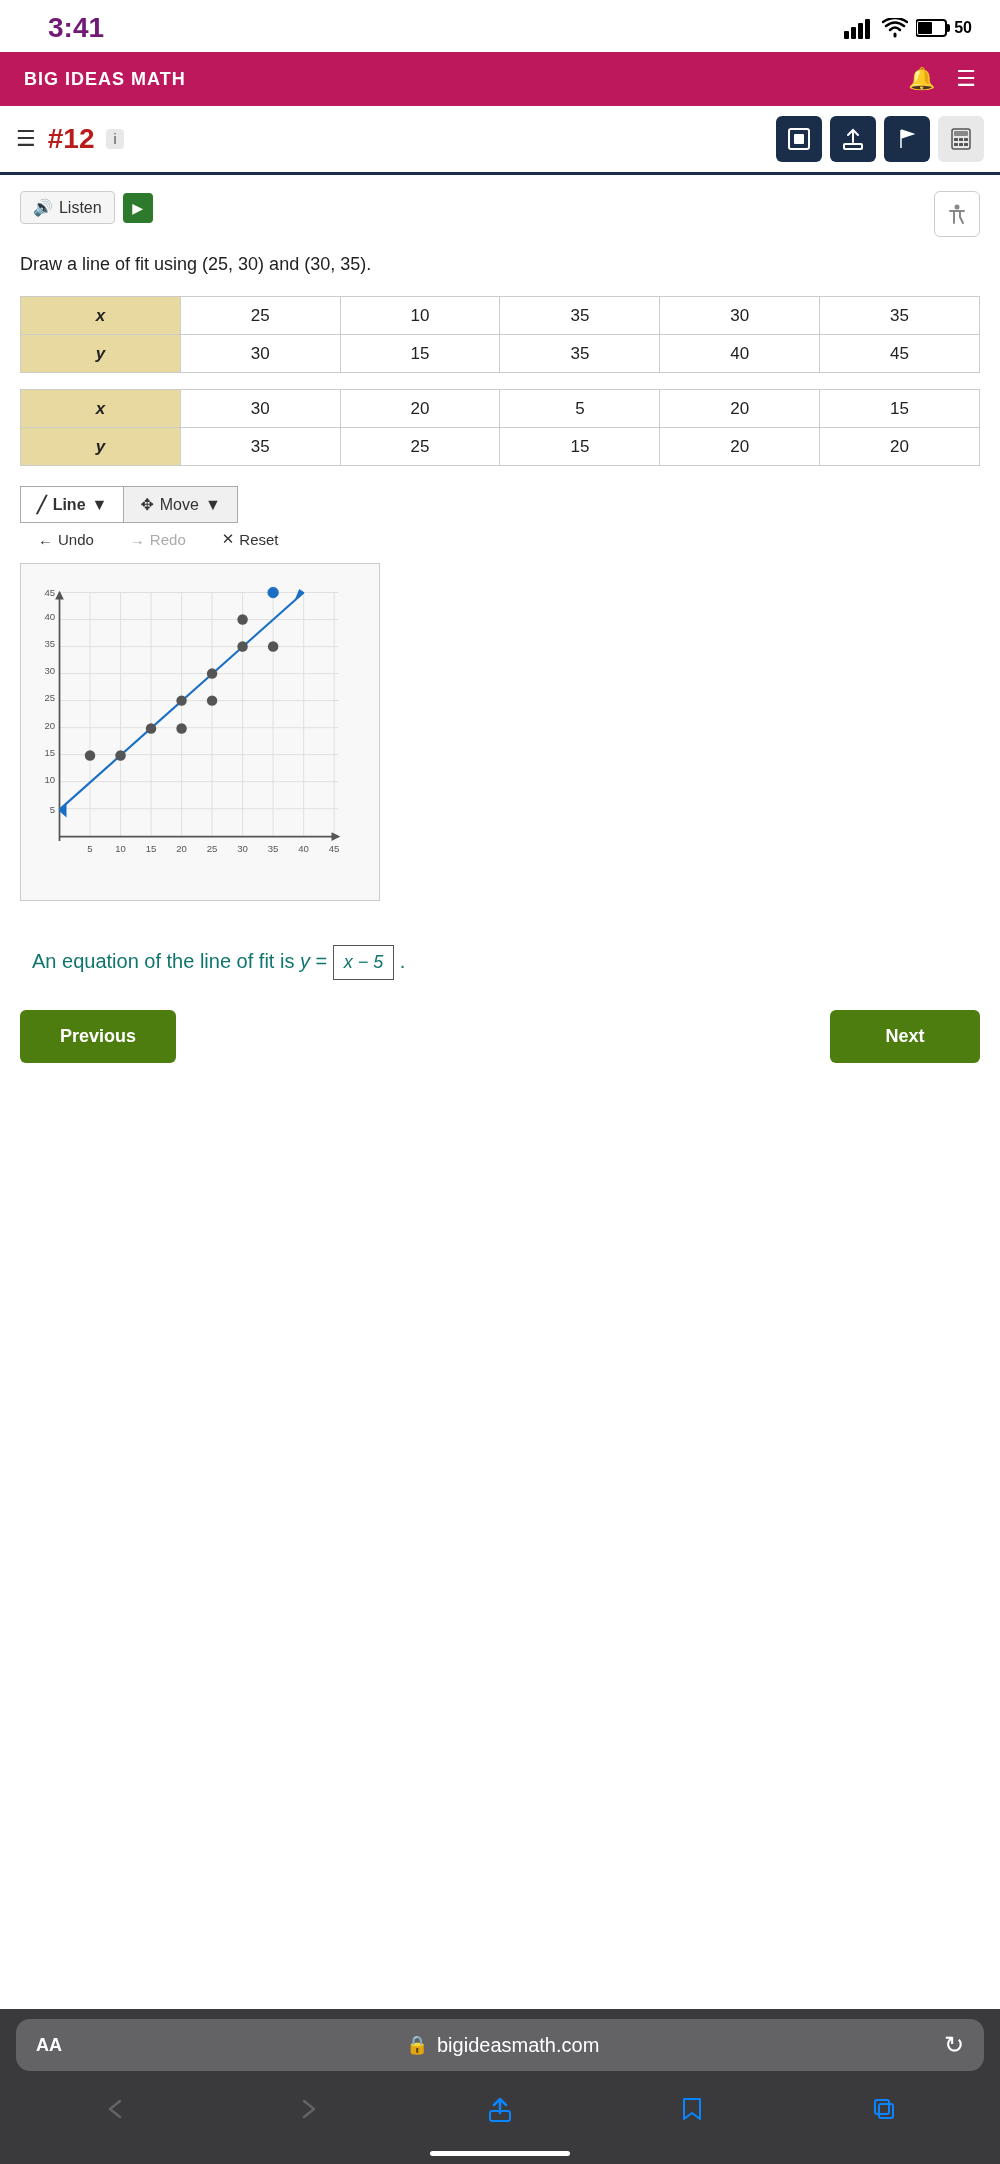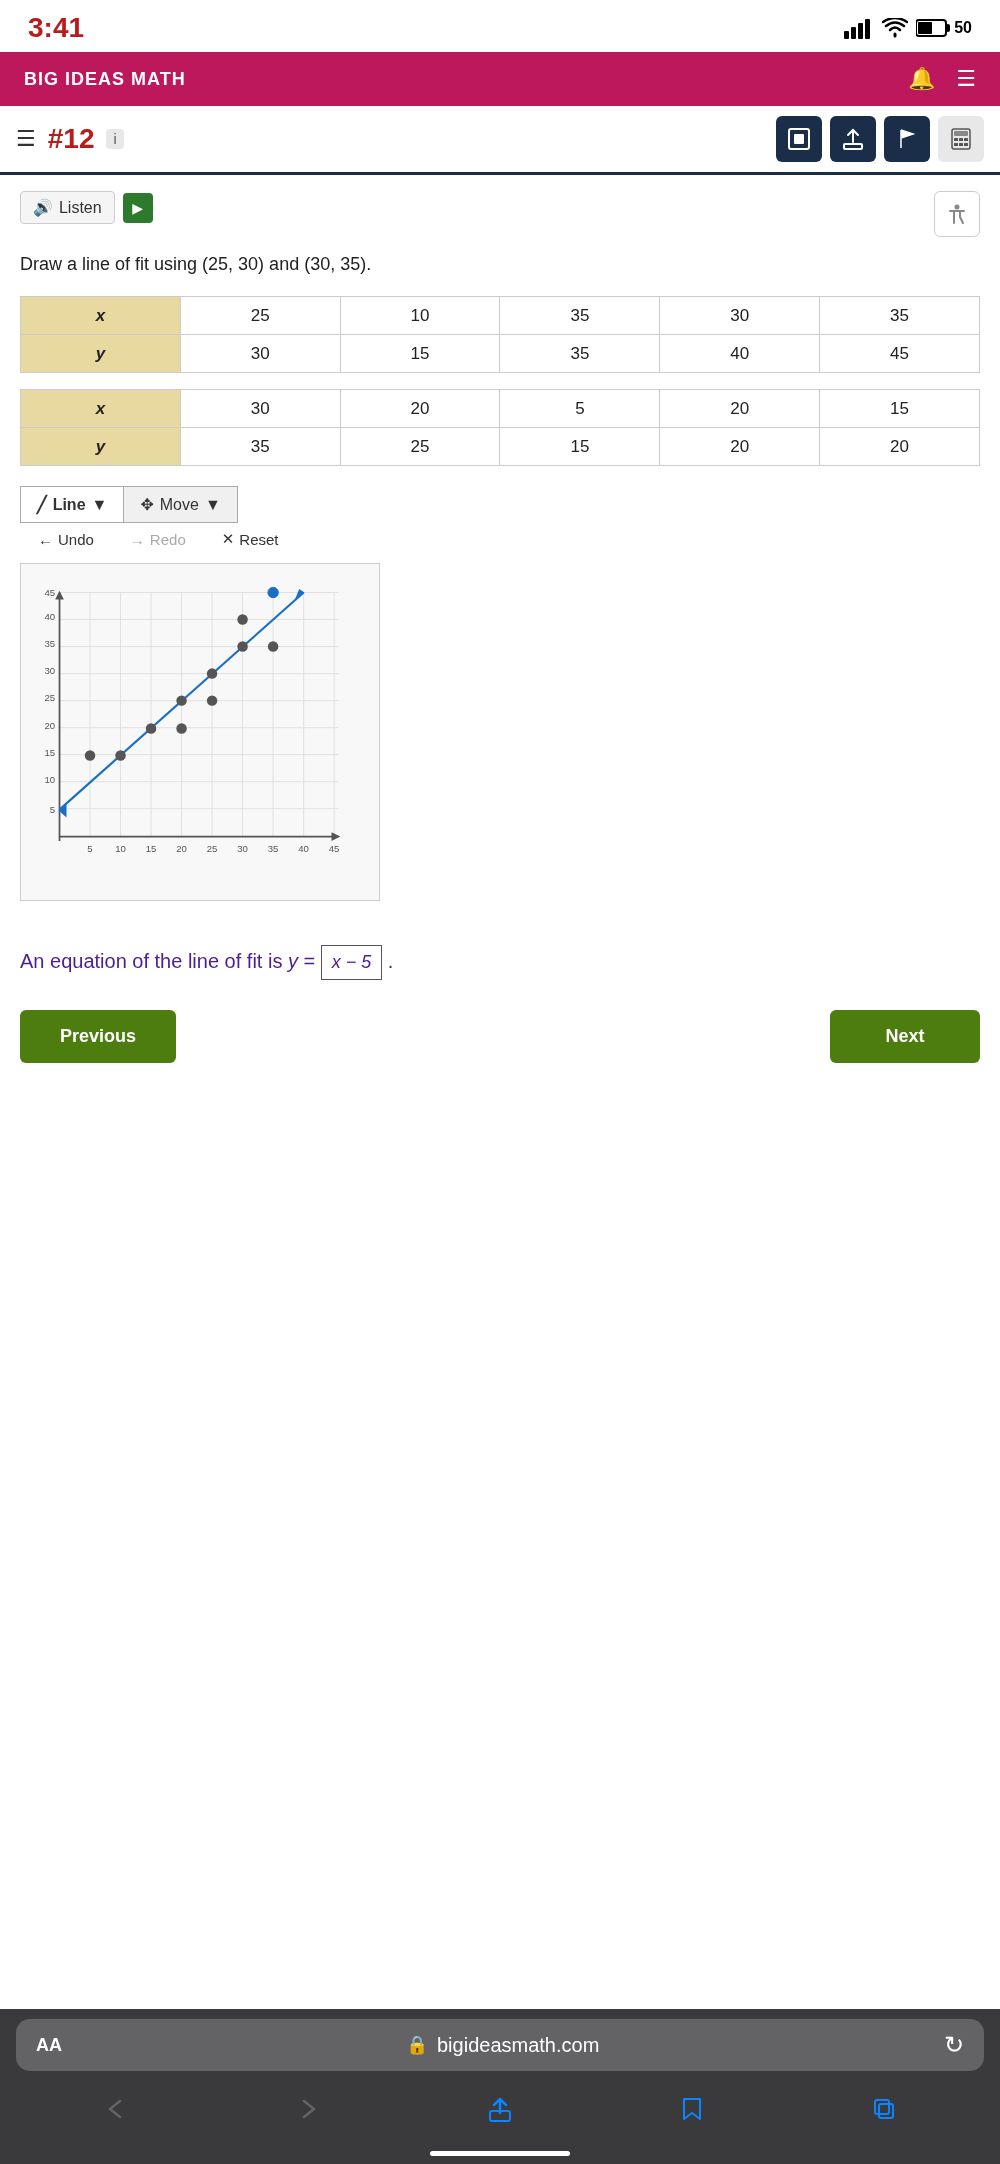--- a/index.html
+++ b/index.html
@@ -4,21 +4,21 @@
   <meta name="viewport" content="width=device-width, initial-scale=1">
   <style>
     * { box-sizing: border-box; margin: 0; padding: 0; }
     body { font-family: -apple-system, BlinkMacSystemFont, 'Helvetica Neue', Arial, sans-serif; background: #fff; width: 1000px; min-height: 2164px; overflow-x: hidden; }
 
     
     .status-bar {
       display: flex; justify-content: space-between; align-items: center;
       padding: 12px 28px 8px 28px; background: #fff;
     }
-    .status-time { font-size: 28px; font-weight: 700; color: #b91c1c; }
+    .status-time { font-size: 28px; font-weight: 700; color: #701a75; margin-left: 20px; }
     .status-icons { display: flex; align-items: center; gap: 8px; }
 
     
     .nav-bar {
       background: #be185d; display: flex; justify-content: space-between;
       align-items: center; padding: 14px 24px;
     }
     .nav-title { color: #fff; font-size: 18px; font-weight: 600; letter-spacing: 1px; }
     .nav-icons { display: flex; gap: 20px; align-items: center; }
     .nav-icon { color: #fff; font-size: 22px; cursor: pointer; }
@@ -100,21 +100,21 @@
     .action-btn.disabled { color: #aaa; cursor: default; }
 
     
     .graph-container {
       border: 1px solid #ccc; background: #f8f8f8;
       width: 360px; padding: 8px; margin-bottom: 24px;
     }
     .graph-tools-wrapper { display: flex; flex-direction: column; }
 
     
-    .equation-row { font-size: 20px; color: #4c1d95; margin: 20px 0 30px 0; line-height: 1.6; }
+    .equation-row { font-size: 20px; color: #0f766e; margin: 20px 0 30px 12px; line-height: 1.6; }
     .equation-box {
       display: inline-block; border: 1px solid #555; padding: 2px 10px;
       font-style: italic; background: #fff; font-size: 18px;
     }
 
     
     .nav-buttons { display: flex; justify-content: space-between; padding: 0 0 30px 0; }
     .nav-btn {
       background: #4d7c0f; color: #fff; border: none; border-radius: 6px;
       padding: 16px 40px; font-size: 18px; font-weight: 600; cursor: pointer;

